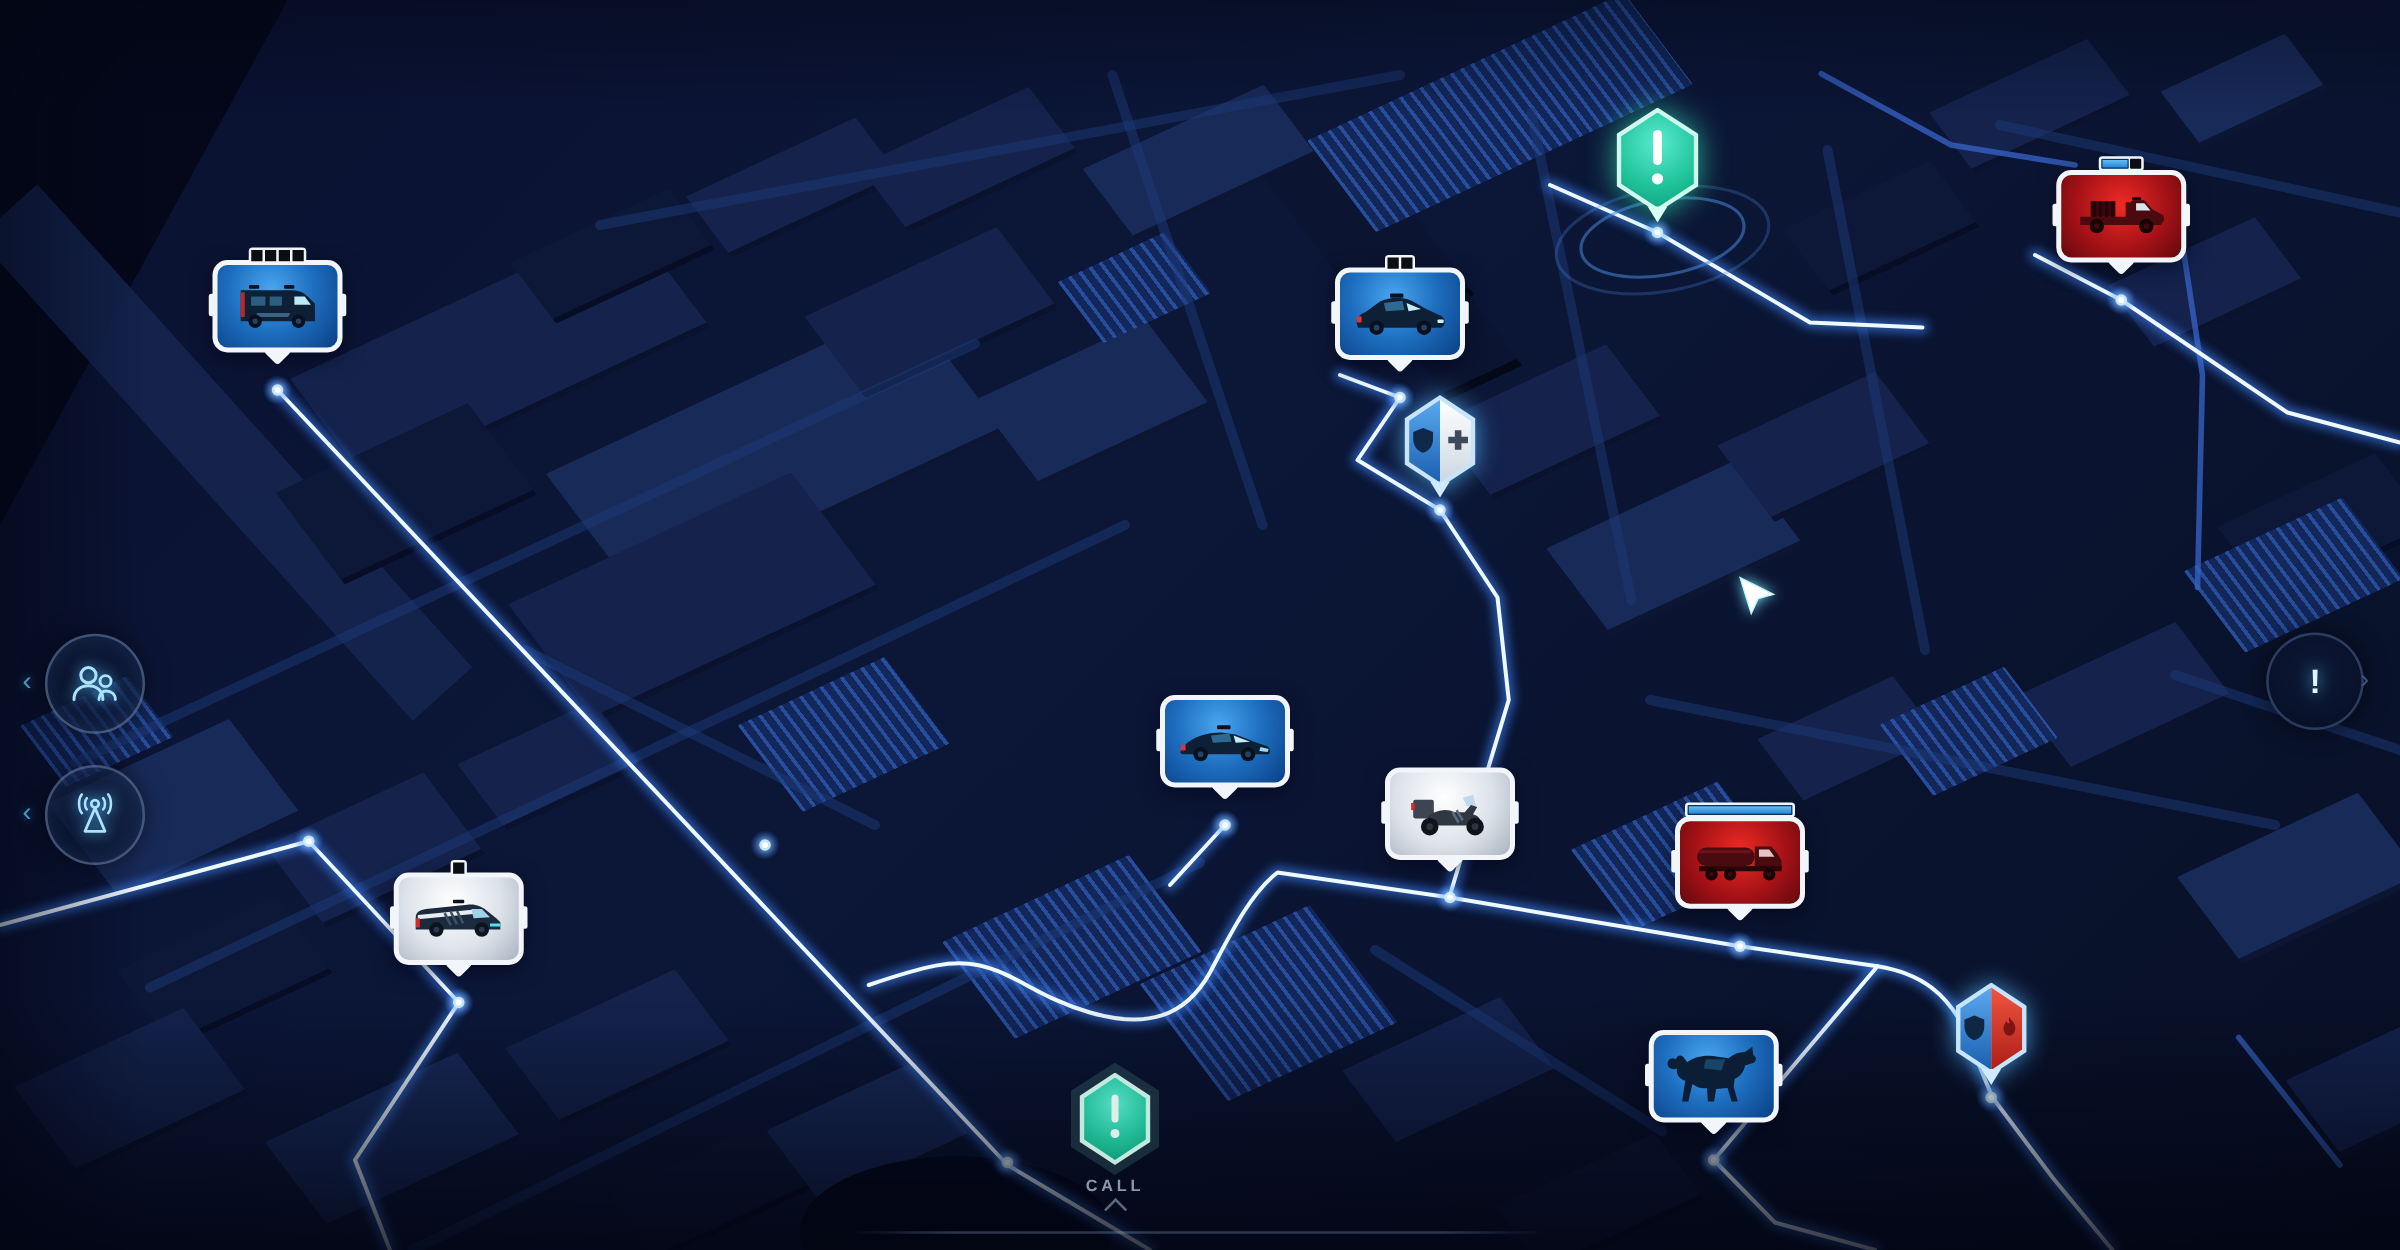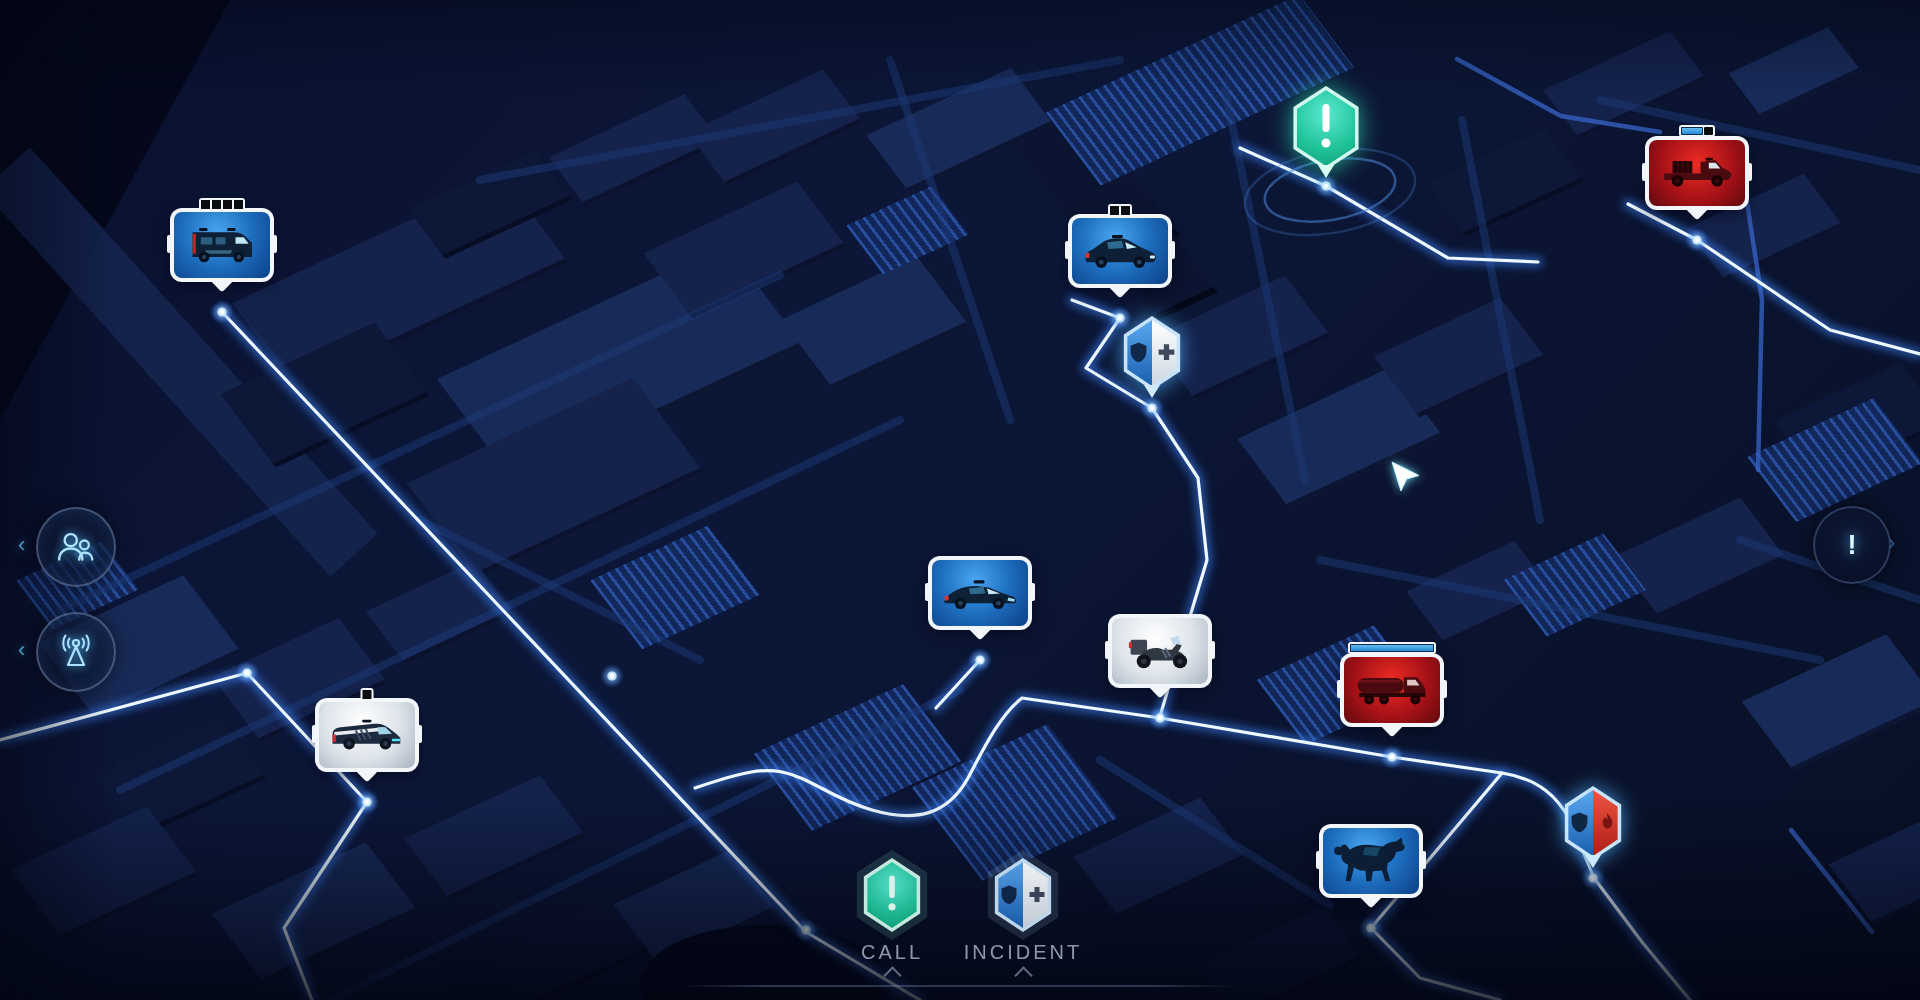--- a/index.html
+++ b/index.html
@@ -65,21 +65,21 @@
   .half.fire{background:linear-gradient(180deg,#ef5540,#ad1e16);}
   .hextail{position:absolute;left:50%;top:calc(100% - 5px);transform:translateX(-50%);
            width:16px;height:13px;clip-path:polygon(0 0,100% 0,50% 100%);}
   .green-t{background:#d9fff3;} .blue-t{background:#cfeaff;}
   .hexicon{position:absolute;}
   
   .legend-item{position:absolute;width:130px;text-align:center;z-index:6;opacity:.94;}
   .legend-hex{position:relative;width:64px;height:74px;margin:0 auto;}
   .legend-hex .ring{position:absolute;inset:-8px;background:rgba(185,230,255,.13);}
   .legend-hex .ring.g{background:rgba(140,240,210,.15);}
-  .legend-label{margin-top:9px;font-size:20px;font-weight:400;letter-spacing:3px;color:#96a2b8;}
+  .legend-label{margin-top:9px;font-size:13px;font-weight:700;letter-spacing:3px;color:#96a2b8;}
   .caret{width:11px;height:11px;border-left:2.5px solid #7d8aa0;border-top:2.5px solid #7d8aa0;
          transform:rotate(45deg);margin:5px auto 0;opacity:.8;}
   .legend-divider{position:absolute;left:680px;top:985px;width:555px;height:2px;z-index:6;
          background:linear-gradient(90deg,transparent,rgba(150,180,220,.28) 15%,rgba(150,180,220,.28) 85%,transparent);}
   
   .circle-btn{position:absolute;border-radius:50%;z-index:7;display:flex;align-items:center;justify-content:center;}
   .circle-btn.lft{width:76px;height:76px;background:radial-gradient(circle at 50% 40%,rgba(22,38,72,.55),rgba(8,14,32,.72));
         border:2px solid rgba(130,160,205,.45);box-shadow:0 0 20px rgba(0,0,0,.5),inset 0 0 16px rgba(60,110,190,.25);}
   .circle-btn.rgt{width:74px;height:74px;background:radial-gradient(circle at 50% 40%,#0d1836,#070e24);
         border:2px solid rgba(95,125,175,.4);box-shadow:0 0 20px rgba(0,0,0,.6);}
@@ -522,38 +522,20 @@
       <div class="hex hx-fill green-f"></div>
       <svg class="hexicon" style="left:24px;top:14px;" width="16" height="44" viewBox="0 0 20 50">
         <rect x="6.5" y="2" width="7" height="28" rx="3.5" fill="#eafff7"></rect>
         <circle cx="10" cy="41" r="4.5" fill="#eafff7"></circle>
       </svg>
     </div>
     <div class="legend-label">CALL</div>
     <div class="caret"></div>
   </div>
 
-  <div class="legend-item" style="left:958px;top:858px;">
-    <div class="legend-hex">
-      <div class="hex ring"></div>
-      <div class="hex hx-border blue-b"></div>
-      <div class="hex hx-fill split">
-        <div class="half pol"></div>
-          <div class="half med"></div>
-      </div>
-      <svg class="hexicon" style="left:9px;top:25px;" width="18" height="23" viewBox="0 0 24 28">
-        <path d="M12 2 L22 6 V13 C22 20 18 25 12 27 C6 25 2 20 2 13 V6 Z" fill="#10294a"></path>
-      </svg>
-      <svg class="hexicon" style="left:36px;top:25px;" width="20" height="23" viewBox="0 0 24 24">
-        <path d="M9 3 H15 V9 H21 V15 H15 V21 H9 V15 H3 V9 H9 Z" fill="#3e4a5a"></path>
-      </svg>
-    </div>
-    <div class="legend-label">INCIDENT</div>
-    <div class="caret"></div>
-  </div>
 
   <div class="legend-divider"></div>
 
   <div class="edge-chevron" style="left:18px;top:532px;">‹</div>
   <div class="circle-btn lft" style="left:36px;top:507px;">
     <svg class="side-ic" width="42" height="36" viewBox="0 0 40 34">
       <circle cx="15" cy="10.5" r="5.8" fill="none" stroke="#ade2ff" stroke-width="2.3"></circle>
       <path d="M4 29 C4 22 9 18.5 15 18.5 C21 18.5 26 22 26 29" fill="none" stroke="#ade2ff" stroke-width="2.3" stroke-linecap="round"></path>
       <circle cx="28" cy="15" r="4.2" fill="none" stroke="#ade2ff" stroke-width="2.2"></circle>
       <path d="M23 29 C23.5 25 25.5 22.5 28.5 22.5 C32.5 22.5 35.5 25 35.5 29" fill="none" stroke="#ade2ff" stroke-width="2.2" stroke-linecap="round"></path>

